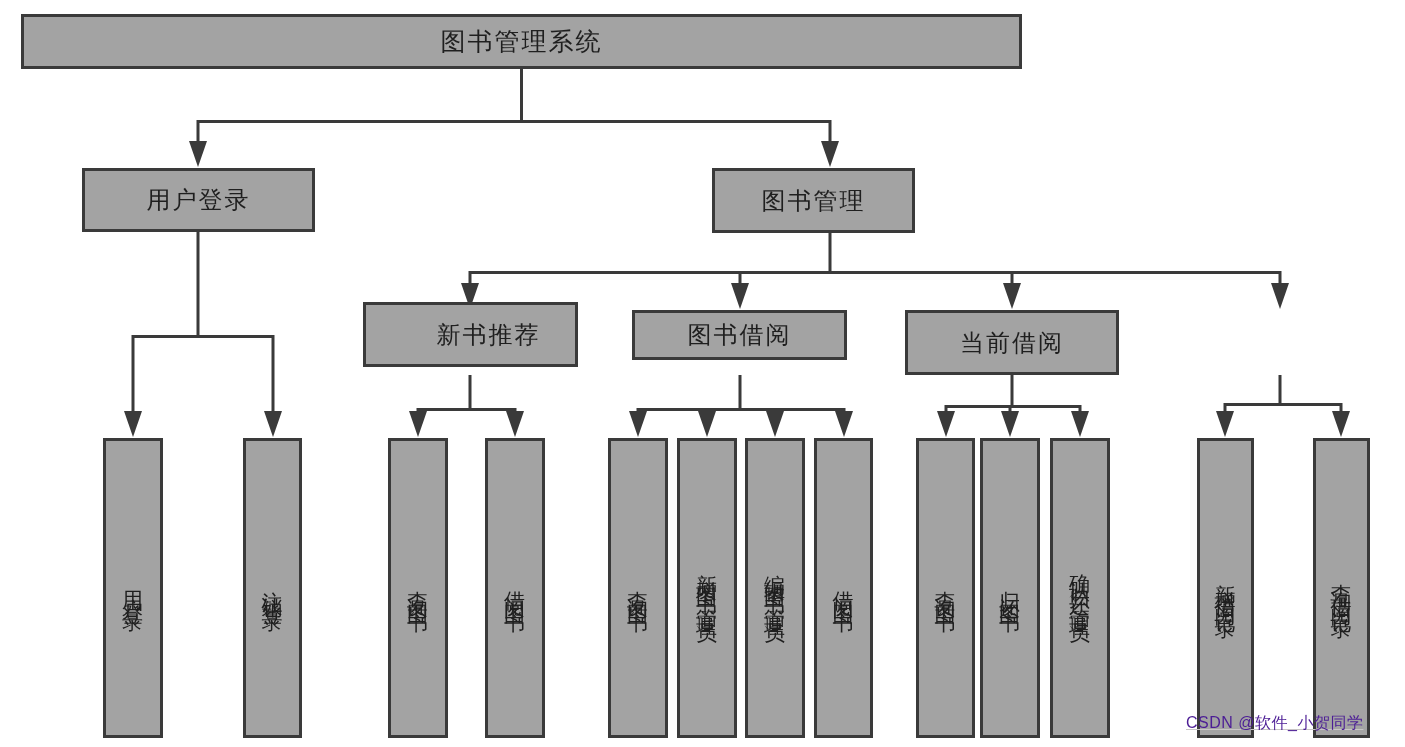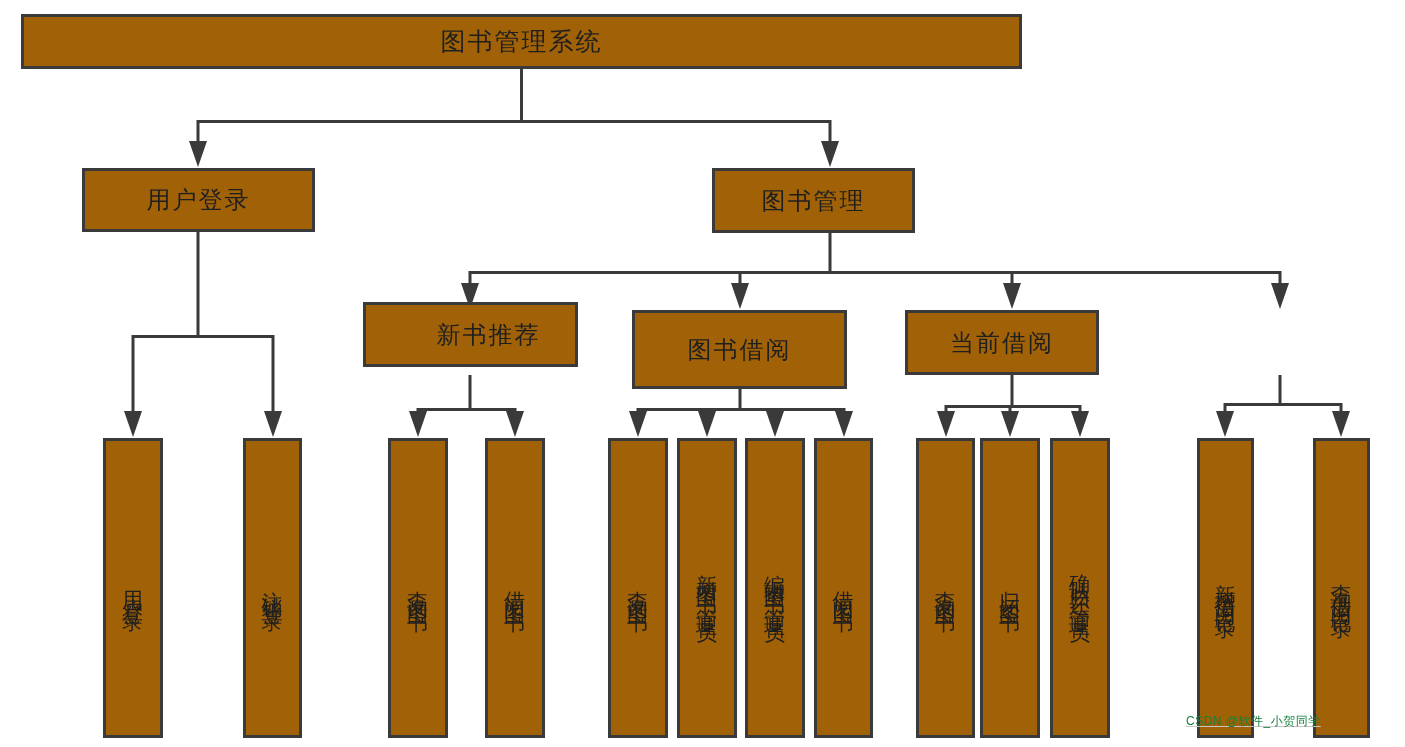--- a/index.html
+++ b/index.html
@@ -2,33 +2,33 @@
 <html><head>
 <meta charset="utf-8">
 <style>
   html,body{margin:0;padding:0;background:#ffffff;}
   #stage{
     position:relative;width:1405px;height:747px;background:#ffffff;
     font-family:"Liberation Sans",sans-serif;overflow:hidden;
   }
   #connectors{position:absolute;left:0;top:0;z-index:1;}
   .node{
-    position:absolute;background:#a16207;border:3px solid #3a3a3a;
+    position:absolute;background:#a3a3a3;border:3px solid #3a3a3a;
     box-sizing:border-box;display:flex;align-items:center;justify-content:center;
     color:#1f1f1f;z-index:2;
   }
   .h-node{font-size:24px;letter-spacing:2px;white-space:nowrap;}
   .root-node{font-size:25px;}
   .v-node span{
     writing-mode:vertical-rl;text-orientation:mixed;
     font-size:21px;letter-spacing:7px;line-height:1;
   }
   .watermark{
     position:absolute;left:1186px;top:713px;z-index:5;
-    font-size:12px;color:#15803d;text-decoration:underline;
+    font-size:16px;color:#4c1d95;text-decoration:underline;
     text-decoration-color:#c8c5c5;letter-spacing:0.5px;white-space:nowrap;
   }
 </style>
 </head>
 <body>
 
 <div id="stage">
 
   <svg id="connectors" width="1405" height="747" viewBox="0 0 1405 747">
     <g stroke="#3a3a3a" stroke-width="3" fill="none">
@@ -62,22 +62,22 @@
       <polygon points="1332,411 1350,411 1341,437"></polygon>
     </g>
   </svg>
 
   <div class="node h-node root-node" style="left:21px;top:14px;width:1001px;height:55px;">图书管理系统</div>
 
   <div class="node h-node" style="left:82px;top:168px;width:233px;height:64px;">用户登录</div>
   <div class="node h-node" style="left:712px;top:168px;width:203px;height:65px;">图书管理</div>
 
   <div class="node h-node" style="left:363px;top:302px;width:215px;height:65px;padding-left:36px;">新书推荐</div>
-  <div class="node h-node" style="left:632px;top:310px;width:215px;height:79px;">图书借阅</div>
-  <div class="node h-node" style="left:905px;top:310px;width:194px;height:65px;">当前借阅</div>
+  <div class="node h-node" style="left:632px;top:310px;width:215px;height:50px;">图书借阅</div>
+  <div class="node h-node" style="left:905px;top:310px;width:214px;height:65px;">当前借阅</div>
 
   <div class="node v-node" style="left:103px;top:438px;width:60px;height:300px;">
     <span>用户登录</span>
     </div>
   <div class="node v-node" style="left:243px;top:438px;width:59px;height:300px;">
     <span>注销登录</span>
     </div>
 
   <div class="node v-node" style="left:388px;top:438px;width:60px;height:300px;">
     <span>查询图书</span>

